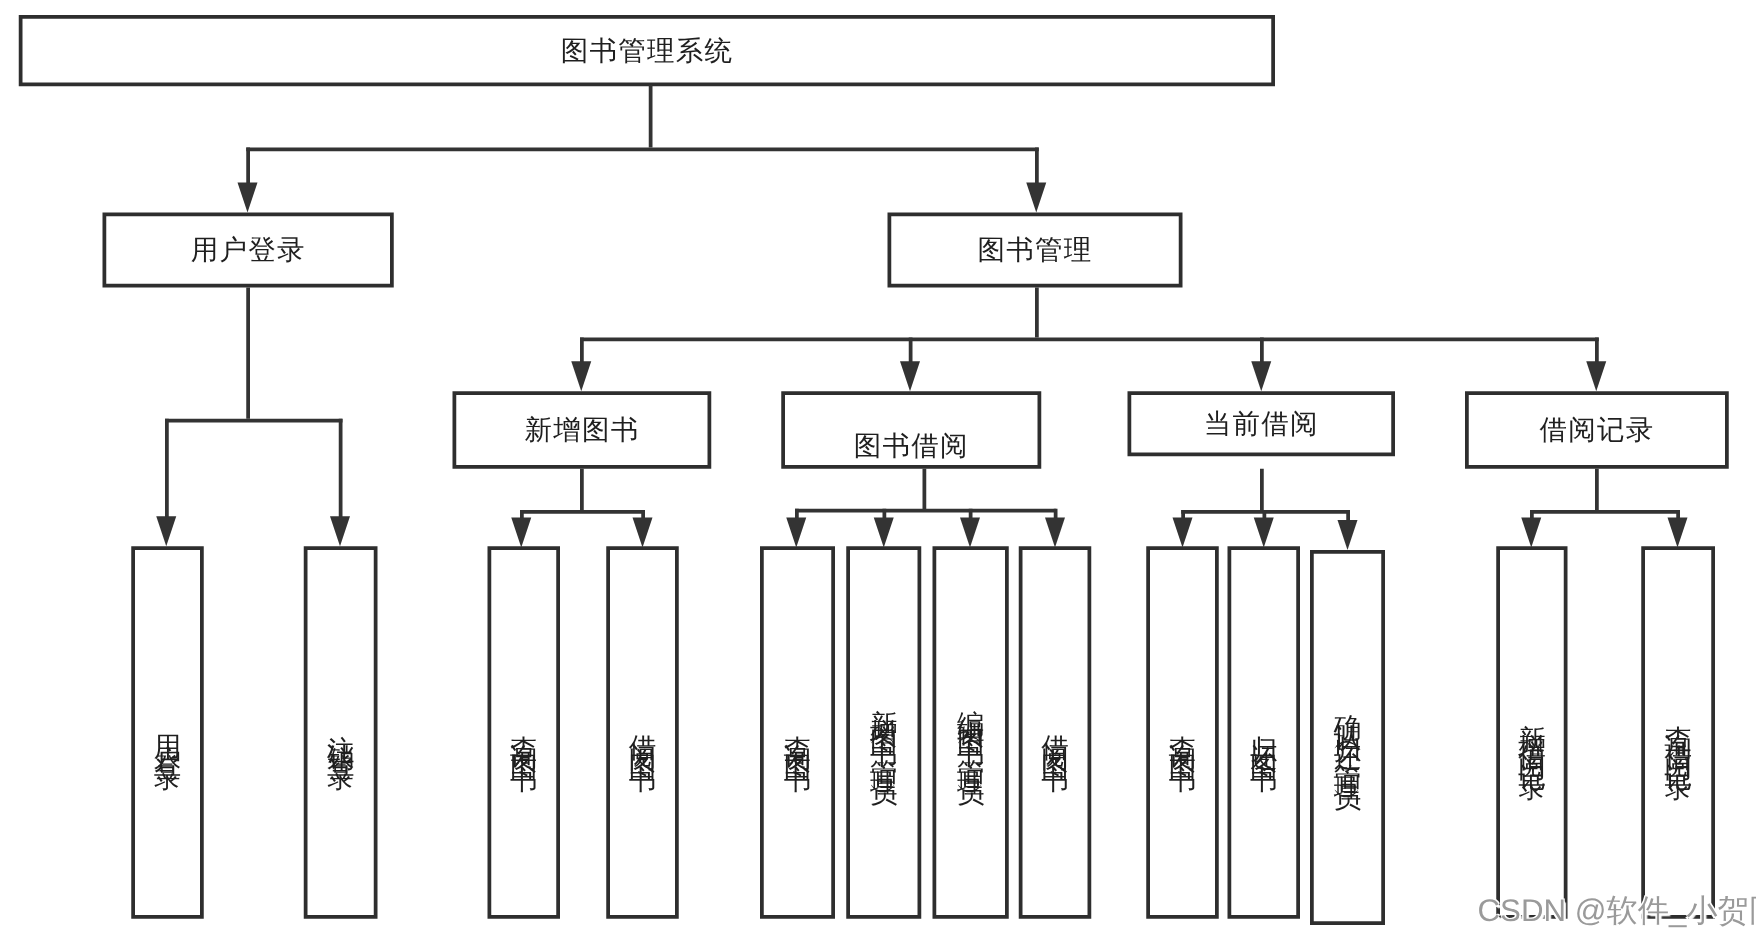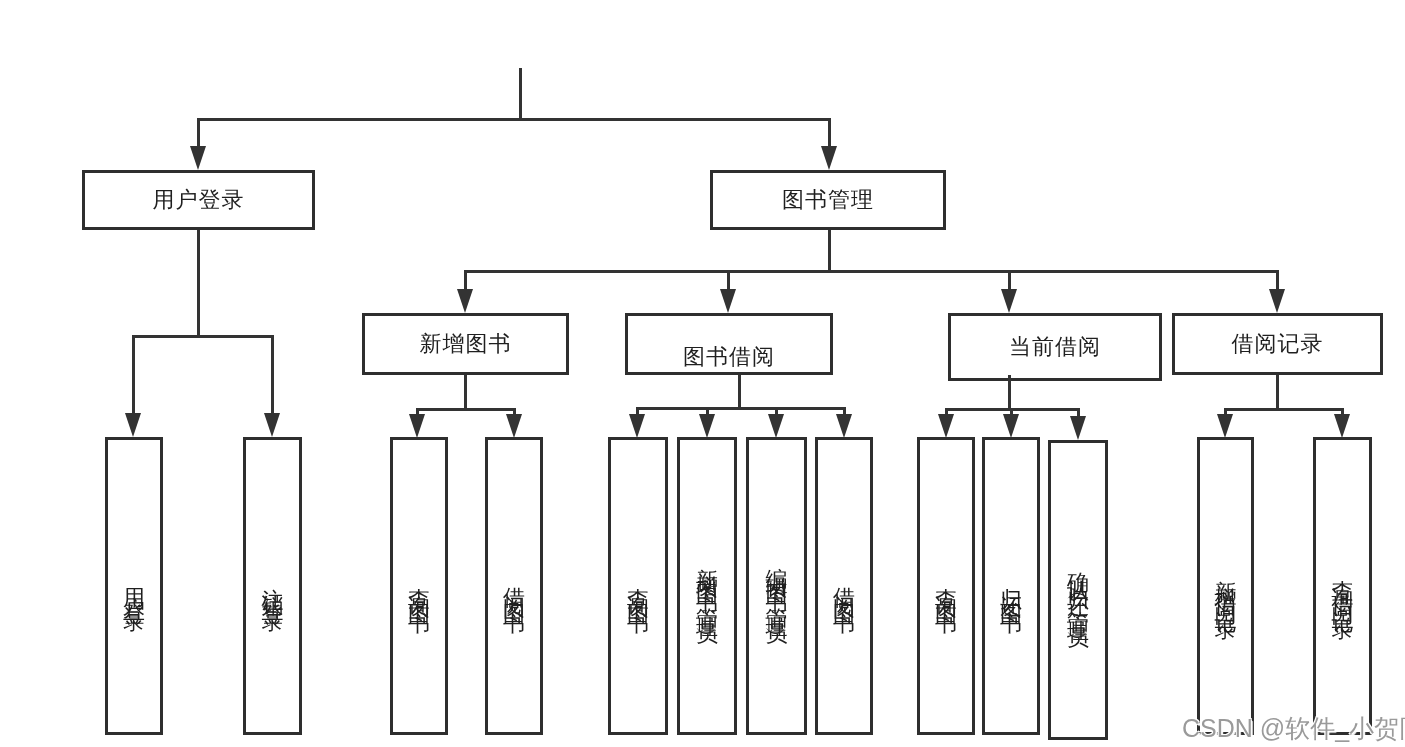--- a/index.html
+++ b/index.html
@@ -48,38 +48,41 @@
     color: #9a9a9a;
     text-shadow: 1px 1px 0 #ffffff, -1px -1px 0 #ffffff, 1px -1px 0 #ffffff, -1px 1px 0 #ffffff, 2px 2px 1px #ffffff;
     white-space: nowrap;
   }
 </style>
 </head>
 <body>
 
 <div id="stage">
 
+  <div class="node hnode" style="left:15px; top:12px; width:1005px; height:57px;">
+    <span>图书管理系统</span>
+  </div>
 
   <div class="node hnode" style="left:82px; top:170px; width:233px; height:60px;">
     <span>用户登录</span>
   </div>
 
   <div class="node hnode" style="left:710px; top:170px; width:236px; height:60px;align-items:center;">
     <span>图书管理</span>
   </div>
 
   <div class="node hnode" style="left:362px; top:313px; width:207px; height:62px;">
     <span>新增图书</span>
   </div>
 
   <div class="node hnode" style="left:625px; top:313px; width:208px; height:62px;align-items:flex-end;">
     <span>图书借阅</span>
   </div>
 
-  <div class="node hnode" style="left:902px; top:313px; width:214px; height:68px;margin-left:46px;">
+  <div class="node hnode" style="left:902px; top:313px; width:214px; height:52px;">
     <span>当前借阅</span>
   </div>
 
   <div class="node hnode" style="left:1172px; top:313px; width:211px; height:62px;">
     <span>借阅记录</span>
   </div>
 
   <div class="node leaf" style="left:105px; top:437px; width:58px; height:298px;">
     <span class="vtext">用户登录</span>
   </div>

